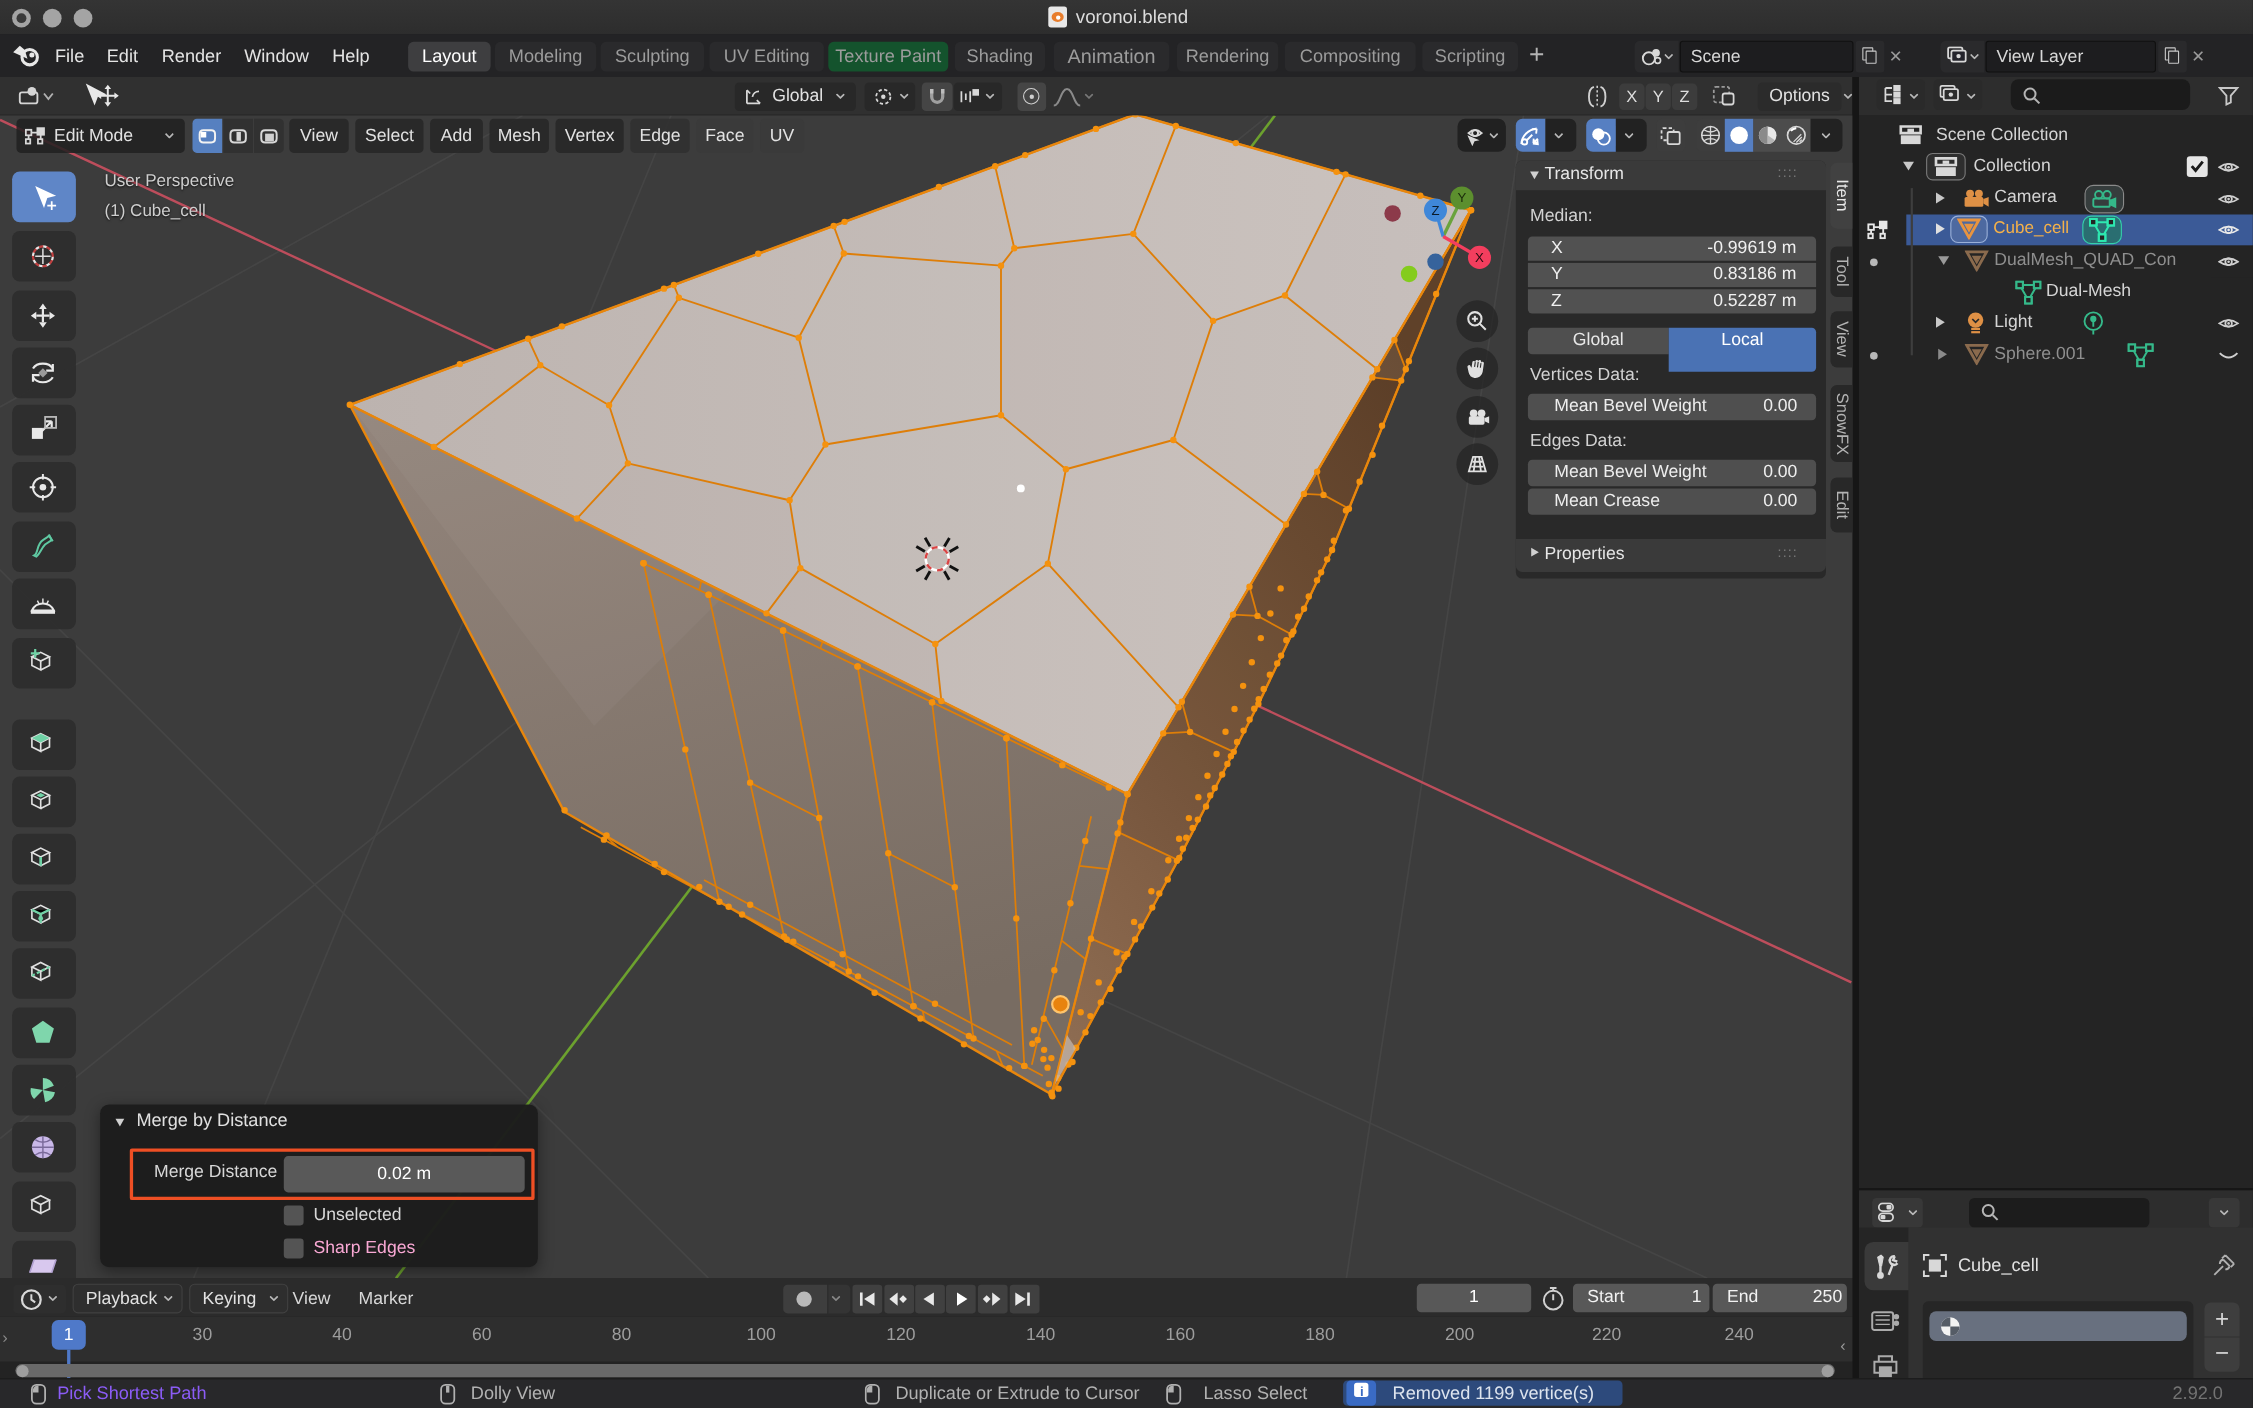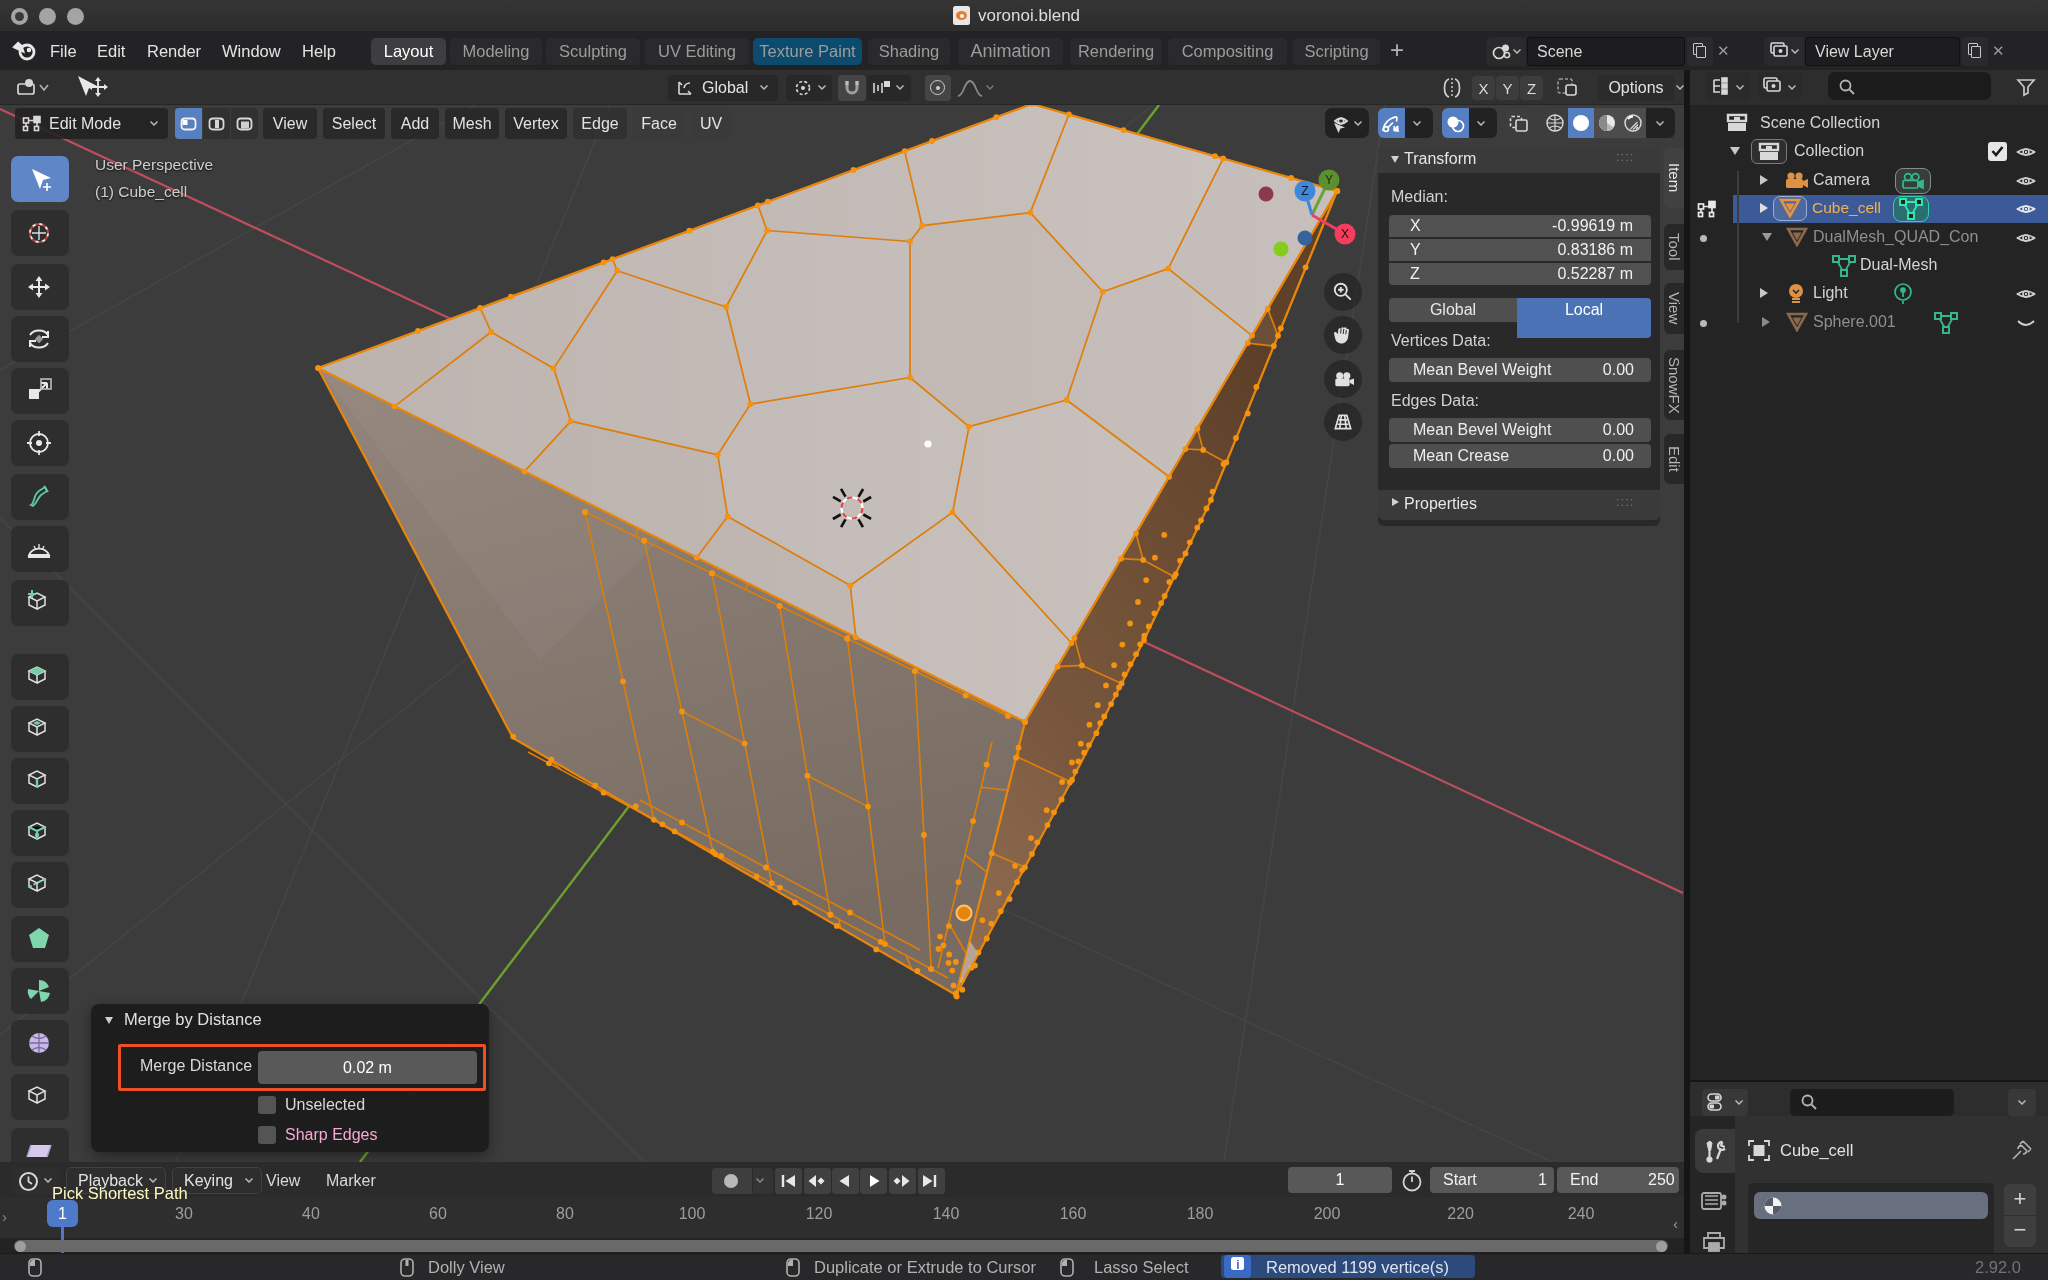--- a/index.html
+++ b/index.html
@@ -24,21 +24,21 @@
 </svg>
 <div class="tx" style="left:50px;top:42px;font-size:16.5px;color:#e4e4e4">File</div>
 <div class="tx" style="left:97px;top:42px;font-size:16.5px;color:#e4e4e4">Edit</div>
 <div class="tx" style="left:147px;top:42px;font-size:16.5px;color:#e4e4e4">Render</div>
 <div class="tx" style="left:222px;top:42px;font-size:16.5px;color:#e4e4e4">Window</div>
 <div class="tx" style="left:302px;top:42px;font-size:16.5px;color:#e4e4e4">Help</div>
 <div class="a" style="left:371px;top:38px;width:75px;height:27px;background:#3e3e40;border-radius:5px;color:#ffffff;font-size:16.5px;display:flex;align-items:center;justify-content:center">Layout</div>
 <div class="a" style="left:450px;top:38px;width:92px;height:27px;background:#2a2a2c;border-radius:5px;color:#9c9c9c;font-size:16.5px;display:flex;align-items:center;justify-content:center">Modeling</div>
 <div class="a" style="left:546px;top:38px;width:94px;height:27px;background:#2a2a2c;border-radius:5px;color:#9c9c9c;font-size:16.5px;display:flex;align-items:center;justify-content:center">Sculpting</div>
 <div class="a" style="left:645px;top:38px;width:104px;height:27px;background:#2a2a2c;border-radius:5px;color:#9c9c9c;font-size:16.5px;display:flex;align-items:center;justify-content:center">UV Editing</div>
-<div class="a" style="left:753px;top:38px;width:109px;height:27px;background:#0c4a6e;border-radius:5px;color:#9c9c9c;font-size:16.5px;display:flex;align-items:center;justify-content:center">Texture Paint</div>
+<div class="a" style="left:753px;top:38px;width:109px;height:27px;background:#14532d;border-radius:5px;color:#9c9c9c;font-size:16.5px;display:flex;align-items:center;justify-content:center">Texture Paint</div>
 <div class="a" style="left:868px;top:38px;width:82px;height:27px;background:#2a2a2c;border-radius:5px;color:#9c9c9c;font-size:16.5px;display:flex;align-items:center;justify-content:center">Shading</div>
 <div class="a" style="left:958px;top:38px;width:105px;height:27px;background:#2a2a2c;border-radius:5px;color:#9c9c9c;font-size:18px;display:flex;align-items:center;justify-content:center">Animation</div>
 <div class="a" style="left:1070px;top:38px;width:92px;height:27px;background:#2a2a2c;border-radius:5px;color:#9c9c9c;font-size:16.5px;display:flex;align-items:center;justify-content:center">Rendering</div>
 <div class="a" style="left:1168px;top:38px;width:119px;height:27px;background:#2a2a2c;border-radius:5px;color:#9c9c9c;font-size:16.5px;display:flex;align-items:center;justify-content:center">Compositing</div>
 <div class="a" style="left:1293px;top:38px;width:87px;height:27px;background:#2a2a2c;border-radius:5px;color:#9c9c9c;font-size:16.5px;display:flex;align-items:center;justify-content:center">Scripting</div>
 <div class="tx" style="left:1390px;top:36px;color:#b4b4b4;font-size:24px">+</div>
 <div class="a" style="left:1486px;top:37px;width:40px;height:29px;background:#2a2a2c;border-radius:5px 0 0 5px"></div>
 <svg class="a" style="left:1492px;top:42px" width="20" height="18" viewBox="0 0 20 18">
     <circle cx="7" cy="11" r="5.5" fill="none" stroke="#d8d8d8" stroke-width="1.7"></circle>
     <circle cx="13.5" cy="6" r="3.5" fill="#d8d8d8"></circle>
@@ -483,21 +483,21 @@
 <div class="a" style="left:61px;top:1227px;width:2.5px;height:26px;background:#4f79c9"></div>
 <div class="a" style="left:14px;top:1240px;width:1654px;height:12px;background:#696969;border-radius:6px"></div>
 <div class="a" style="left:15px;top:1240.5px;width:11px;height:11px;border-radius:50%;background:#9e9e9e"></div>
 <div class="a" style="left:1656px;top:1240.5px;width:11px;height:11px;border-radius:50%;background:#9e9e9e"></div>
 <div class="tx" style="left:1673px;top:1215px;color:#9a9a9a;font-size:15px">‹</div>
 <div class="a" style="left:0;top:1253px;width:2048px;height:27px;background:#28282a;border-top:1px solid #191919"></div>
 <svg style="position:absolute;left:28px;top:1258px" width="18" height="20" viewBox="0 0 18 20">
     <rect x="1" y="1" width="12" height="17" rx="4" fill="none" stroke="#b0b0b0" stroke-width="1.6"></rect>
     <path d="M2 5 a5 4 0 0 1 5 -3.5 V8 H2 Z" fill="#b0b0b0"></path>
   </svg>
-<div class="tx" style="left:52px;top:1184px;color:#fef9c3;font-size:16.5px">Pick Shortest Path</div>
+<div class="tx" style="left:52px;top:1258px;color:#8b5cf6;font-size:16.5px">Pick Shortest Path</div>
 <svg style="position:absolute;left:400px;top:1258px" width="18" height="20" viewBox="0 0 18 20">
     <rect x="1" y="1" width="12" height="17" rx="4" fill="none" stroke="#b0b0b0" stroke-width="1.6"></rect>
     <rect x="5.5" y="2" width="3" height="6" fill="#b0b0b0"></rect>
   </svg>
 <div class="tx" style="left:428px;top:1258px;color:#b2b2b2;font-size:16.5px">Dolly View</div>
 <svg style="position:absolute;left:786px;top:1258px" width="18" height="20" viewBox="0 0 18 20">
     <rect x="1" y="1" width="12" height="17" rx="4" fill="none" stroke="#b0b0b0" stroke-width="1.6"></rect>
     <path d="M2 5 a5 4 0 0 1 5 -3.5 V8 H2 Z" fill="#b0b0b0"></path>
   </svg>
 <div class="tx" style="left:814px;top:1258px;color:#b2b2b2;font-size:16.5px">Duplicate or Extrude to Cursor</div>

